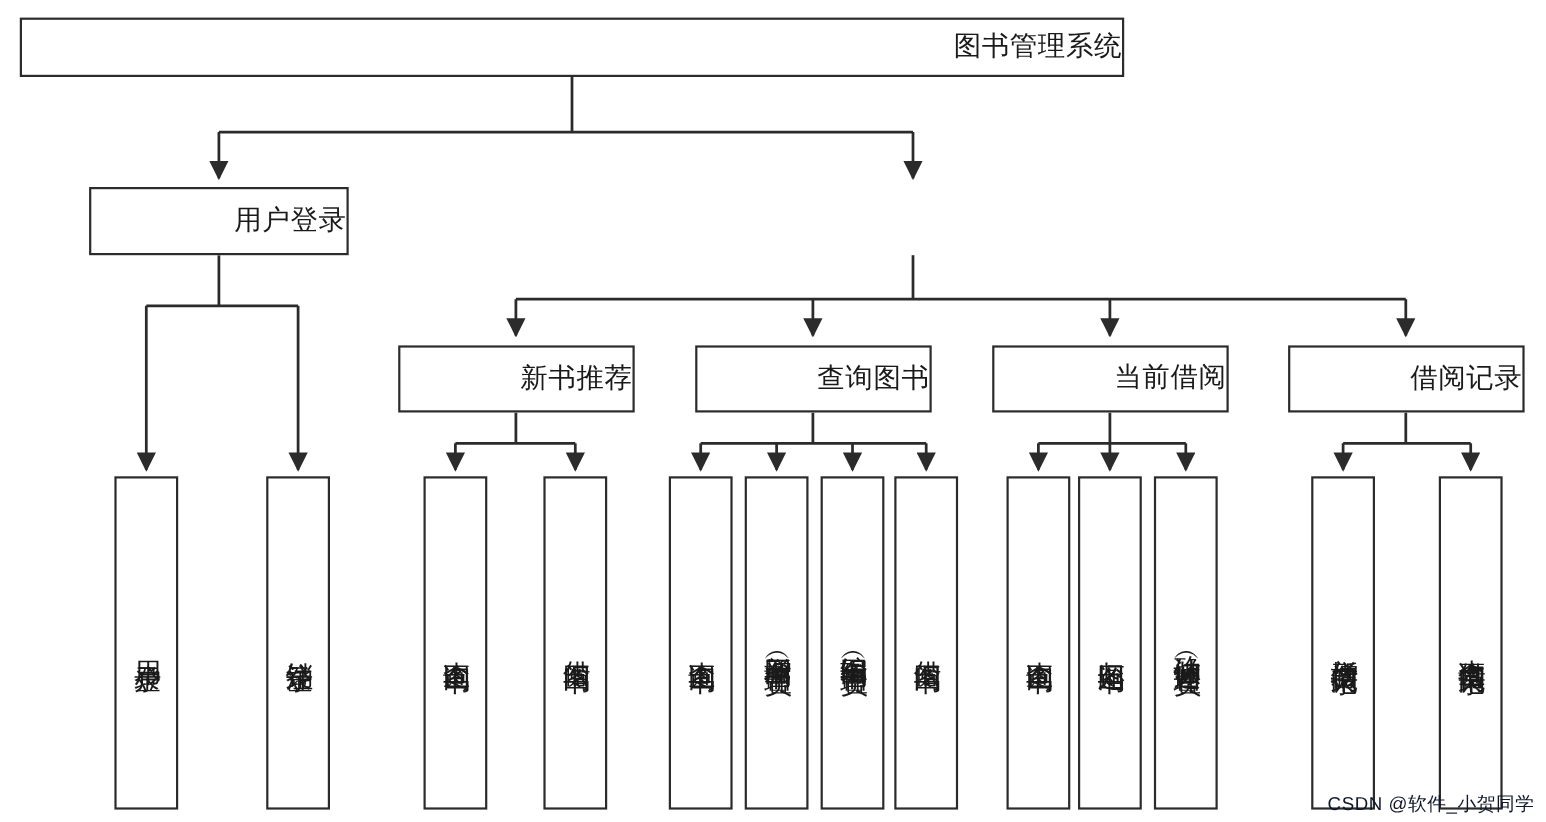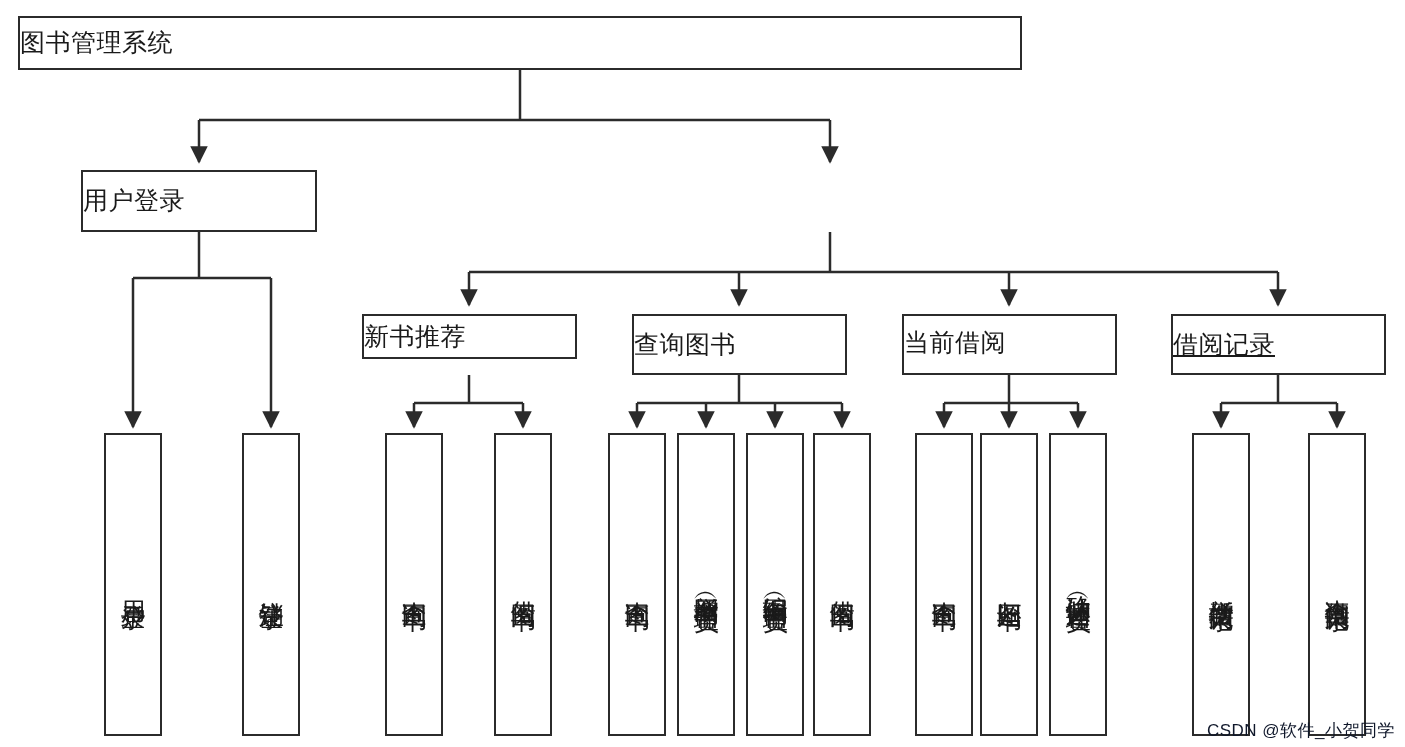--- a/index.html
+++ b/index.html
@@ -25,21 +25,21 @@
     height: 747px;
     pointer-events: none;
   }
   .node {
     position: absolute;
     box-sizing: border-box;
     border: 2.5px solid #2b2b2b;
     background: #ffffff;
     display: flex;
     align-items: center;
-    justify-content: flex-start;
+    justify-content: flex-end;
     color: #1a1a1a;
     line-height: 1.18;
   }
   .node.h {
     font-size: 25px;
     letter-spacing: 0.5px;
   }
   .node.v {
     writing-mode: vertical-rl;
     text-orientation: upright;
@@ -122,30 +122,30 @@
   </svg>
 
   <div class="node h" style="left:18px; top:16px; width:1004px; height:54px;">
     <span>图书管理系统</span>
   </div>
 
   <div class="node h" style="left:81px; top:170px; width:236px; height:62px;">
     <span>用户登录</span>
   </div>
 
-  <div class="node h" style="left:362px; top:314px; width:215px; height:45px;">
+  <div class="node h" style="left:362px; top:314px; width:215px; height:61px;">
     <span>新书推荐</span>
   </div>
   <div class="node h" style="left:632px; top:314px; width:215px; height:61px;">
     <span>查询图书</span>
   </div>
   <div class="node h" style="left:902px; top:314px; width:215px; height:61px;font-family:Liberation Mono, monospace;">
     <span>当前借阅</span>
   </div>
-  <div class="node h" style="left:1171px; top:314px; width:215px; height:61px;text-decoration:underline;">
+  <div class="node h" style="left:1171px; top:314px; width:215px; height:61px;">
     <span>借阅记录</span>
   </div>
 
   <div class="node v" style="left:104px; top:433px; width:58px; height:303px;">
     <span class="vtxt">用户登录</span>
   </div>
   <div class="node v" style="left:242px; top:433px; width:58px; height:303px;">
     <span class="vtxt">注销登录</span>
   </div>
 

